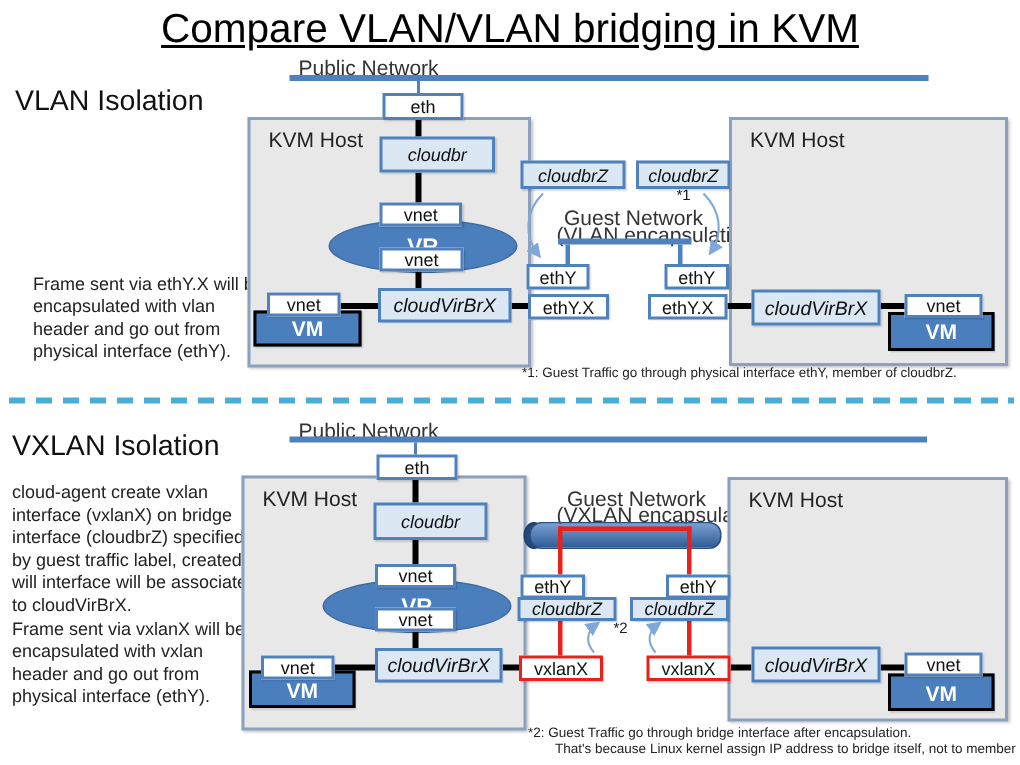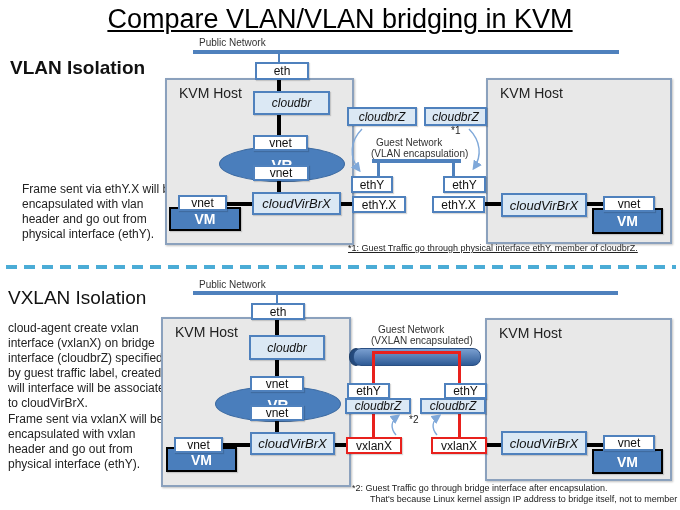--- a/index.html
+++ b/index.html
@@ -3,21 +3,21 @@
 <meta charset="utf-8">
 <style>
   html,body{margin:0;padding:0;background:#fff;}
   #slide{position:relative;width:680px;height:510px;background:#ffffff;overflow:hidden;
          font-family:"Liberation Sans",sans-serif;color:#1a1a1a;}
   .abs{position:absolute;}
   .title{left:0;top:4px;width:680px;text-align:center;font-size:27px;
          text-decoration:underline;color:#000;}
   .sec-head{font-size:19px;color:#111;}
   .para{font-size:12px;line-height:1.25;color:#222;}
-  .smalllbl{font-size:10px;color:#333;white-space:nowrap;}
+  .smalllbl{font-size:14px;color:#333;white-space:nowrap;}
   .foot{font-size:9px;color:#222;white-space:nowrap;}
   .host{background:#e8e8e8;border:2px solid #8ba1bd;box-shadow:1px 1px 2px rgba(0,0,0,.25);}
   .hostlbl{font-size:14px;color:#222;}
   .box{border:2px solid #4f81bd;background:#fff;display:flex;align-items:center;
        justify-content:center;font-size:12px;color:#111;box-sizing:border-box;
        box-shadow:1px 1px 1px rgba(0,0,0,.15);z-index:3;}
   .lt{background:#dbe8f4;font-style:italic;}
   .redb{border:2px solid #e8211d;}
   .vmbox{background:#4a7ebc;border:2px solid #000000;color:#fff;font-weight:bold;
          font-size:14px;}
@@ -34,21 +34,21 @@
   .divider{background:repeating-linear-gradient(90deg,#4bacd6 0 11px,transparent 11px 18px);z-index:2;}
   svg.overlay{position:absolute;left:0;top:0;width:680px;height:510px;z-index:4;pointer-events:none;}
 </style>
 </head>
 <body>
 
 <div id="slide">
 
   <div class="abs title">Compare VLAN/VLAN bridging in KVM</div>
 
-  <div class="abs sec-head" style="left:10px;top:57px;font-weight:bold;">VLAN Isolation</div>
+  <div class="abs sec-head" style="left:10px;top:57px;">VLAN Isolation</div>
   <div class="abs para" style="left:22px;top:182px;width:158px;">Frame sent via ethY.X will be encapsulated with vlan header and go out from physical interface (ethY).</div>
 
   <div class="abs smalllbl" style="left:199px;top:37px;">Public Network</div>
   <div class="abs bluel" style="left:193px;top:50px;width:426px;height:4px;"></div>
   <div class="abs bluel" style="left:278px;top:54px;width:2px;height:10px;"></div>
 
   <div class="abs host" style="left:165px;top:78px;width:185px;height:163px;">
     <div class="abs hostlbl" style="left:12px;top:5px;">KVM Host</div>
   </div>
 
@@ -81,21 +81,21 @@
   <div class="abs box" style="left:352px;top:196px;width:54px;height:17px;">ethY.X</div>
   <div class="abs box" style="left:432px;top:196px;width:53px;height:17px;">ethY.X</div>
 
   <div class="abs host" style="left:486px;top:78px;width:182px;height:162px;">
     <div class="abs hostlbl" style="left:12px;top:5px;">KVM Host</div>
   </div>
   <div class="abs box lt" style="left:501px;top:193px;width:86px;height:24px;font-size:13px;">cloudVirBrX</div>
   <div class="abs vmbox box" style="left:592px;top:208px;width:71px;height:26px;">VM</div>
   <div class="abs box" style="left:603px;top:196px;width:52px;height:16px;">vnet</div>
 
-  <div class="abs foot" style="left:348px;top:243px;text-decoration:underline;">*1: Guest Traffic go through physical interface ethY, member of cloudbrZ.</div>
+  <div class="abs foot" style="left:348px;top:243px;">*1: Guest Traffic go through physical interface ethY, member of cloudbrZ.</div>
 
   <div class="abs divider" style="left:6px;top:265px;width:670px;height:4px;"></div>
 
   <div class="abs sec-head" style="left:8px;top:287px;text-align:right;">VXLAN Isolation</div>
   <div class="abs para" style="left:8px;top:321px;width:170px;">cloud-agent create vxlan interface (vxlanX) on bridge interface (cloudbrZ) specified by guest traffic label, created will interface will be associated to cloudVirBrX.</div>
   <div class="abs para" style="left:8px;top:412px;width:165px;">Frame sent via vxlanX will be encapsulated with vxlan header and go out from physical interface (ethY).</div>
 
   <div class="abs smalllbl" style="left:199px;top:279px;">Public Network</div>
   <div class="abs bluel" style="left:193px;top:291px;width:425px;height:4px;"></div>
   <div class="abs bluel" style="left:276px;top:295px;width:2px;height:9px;"></div>

